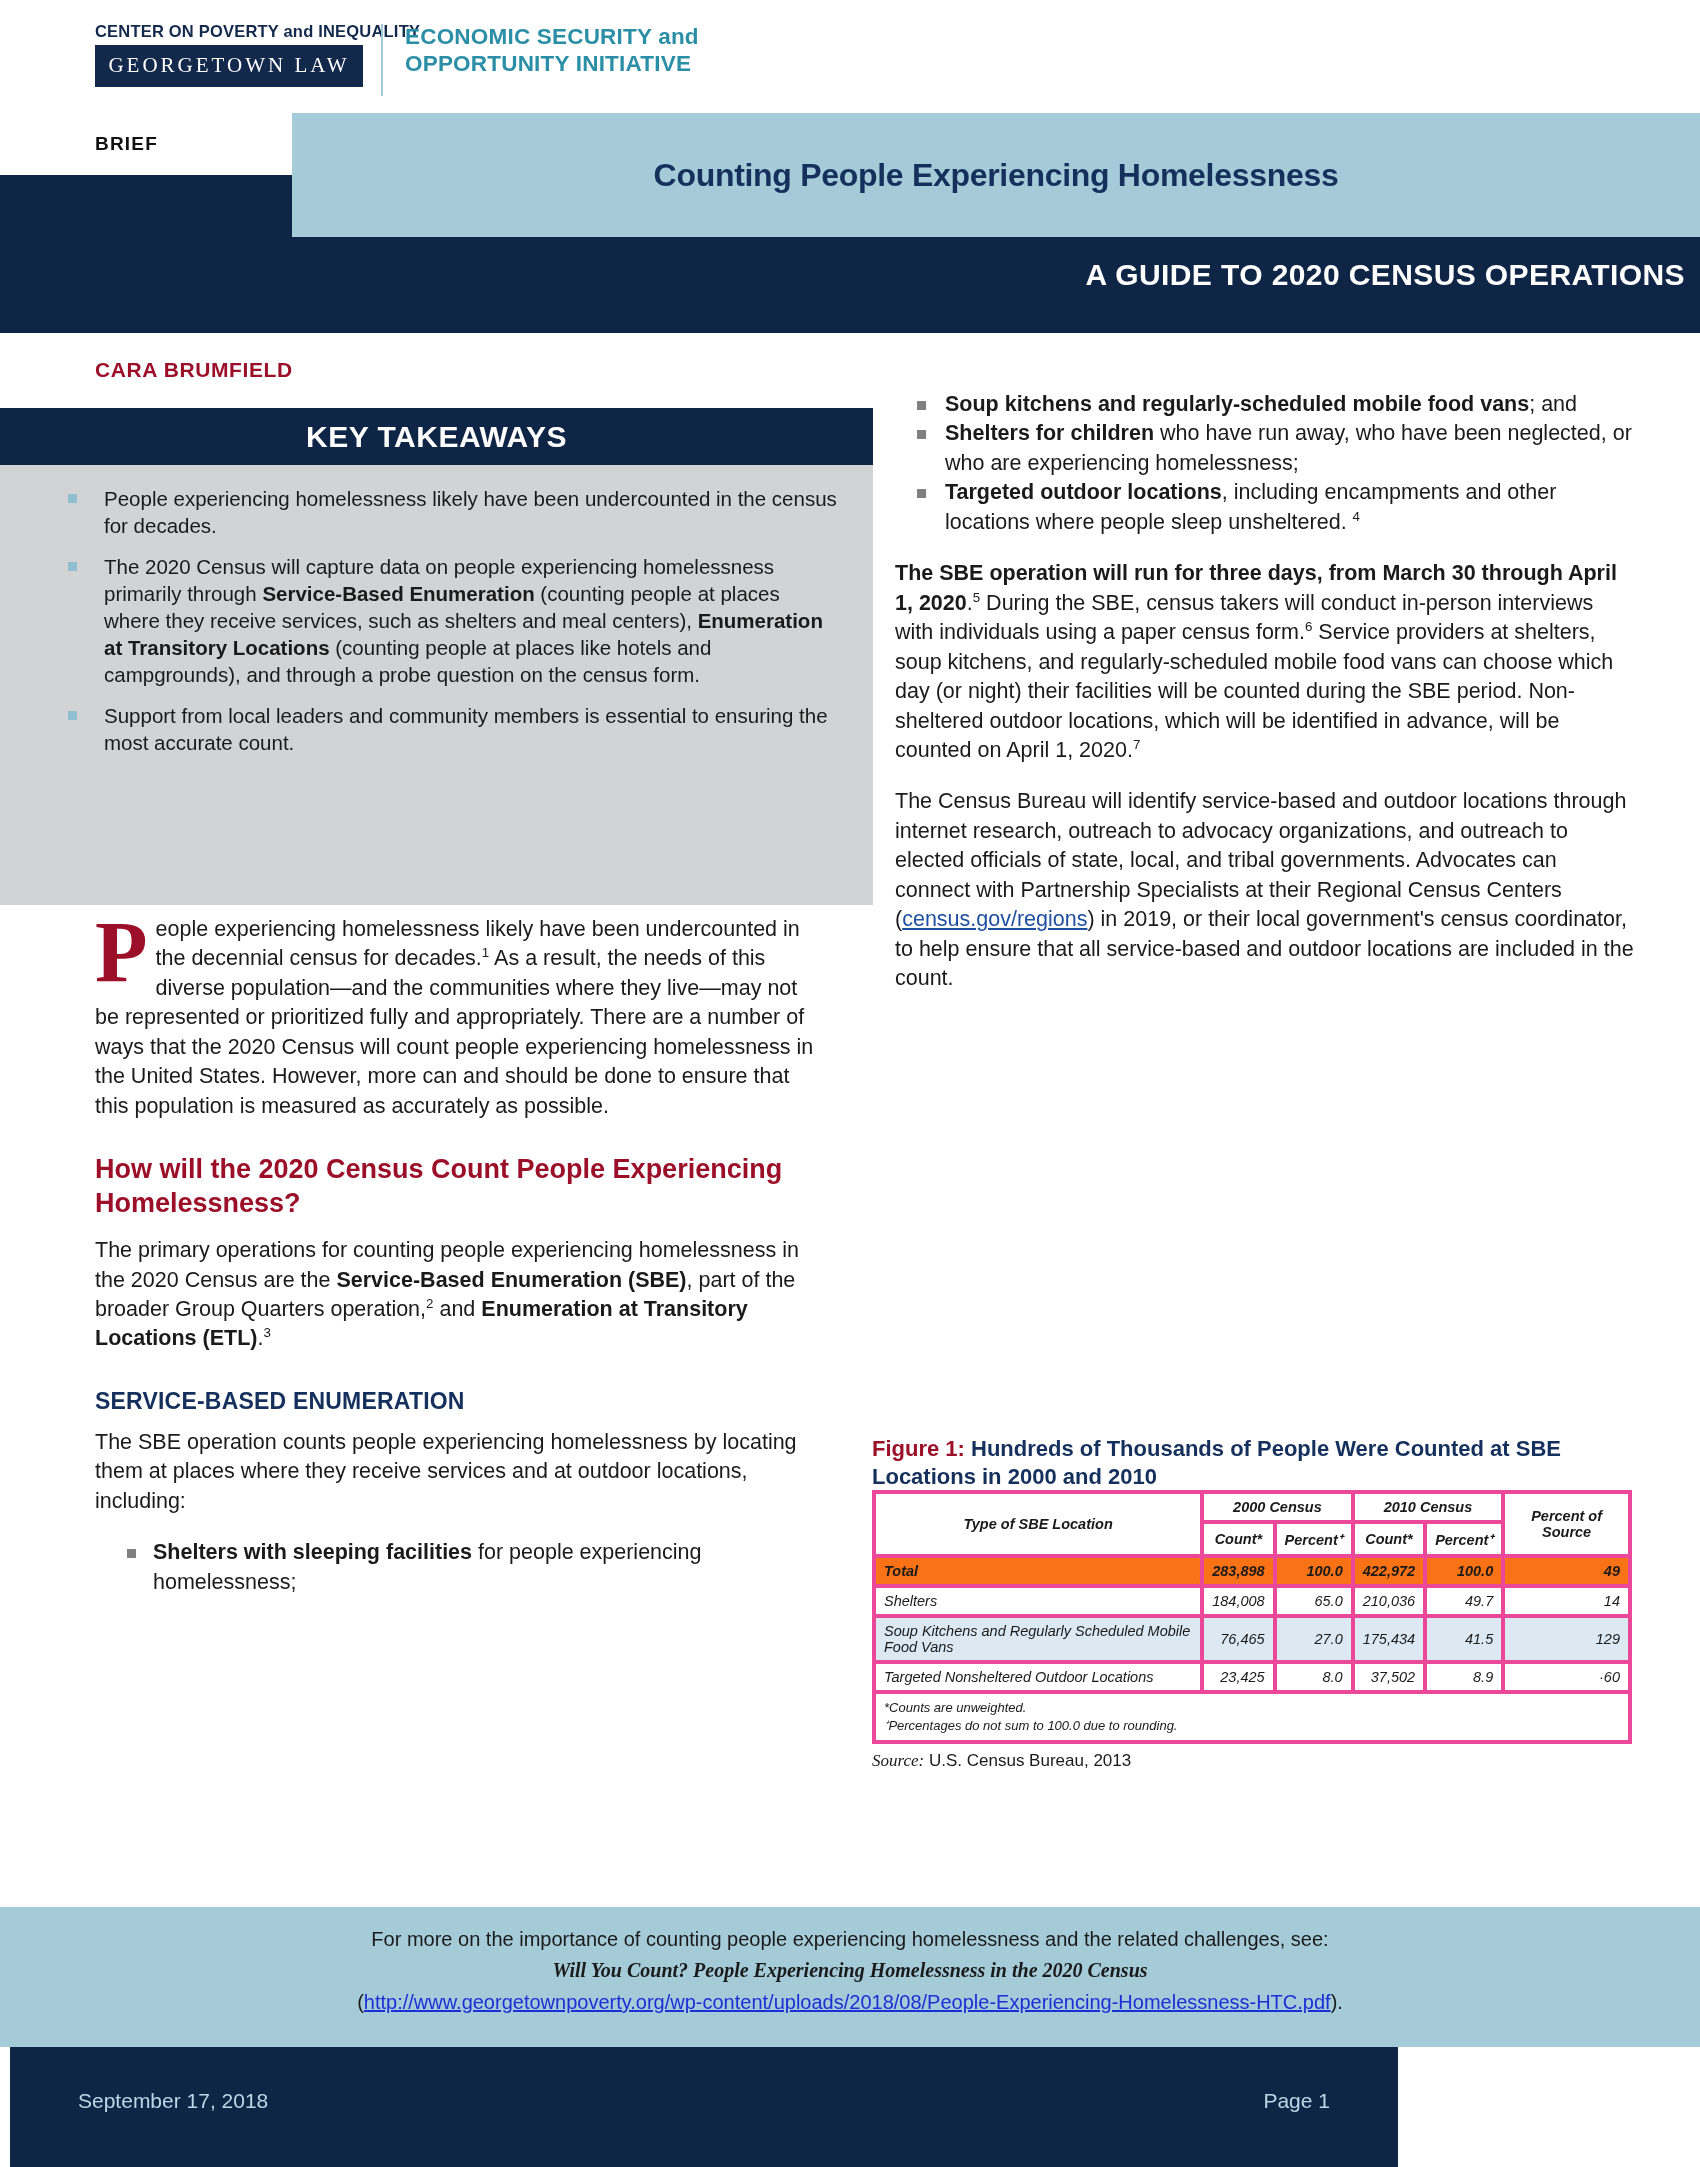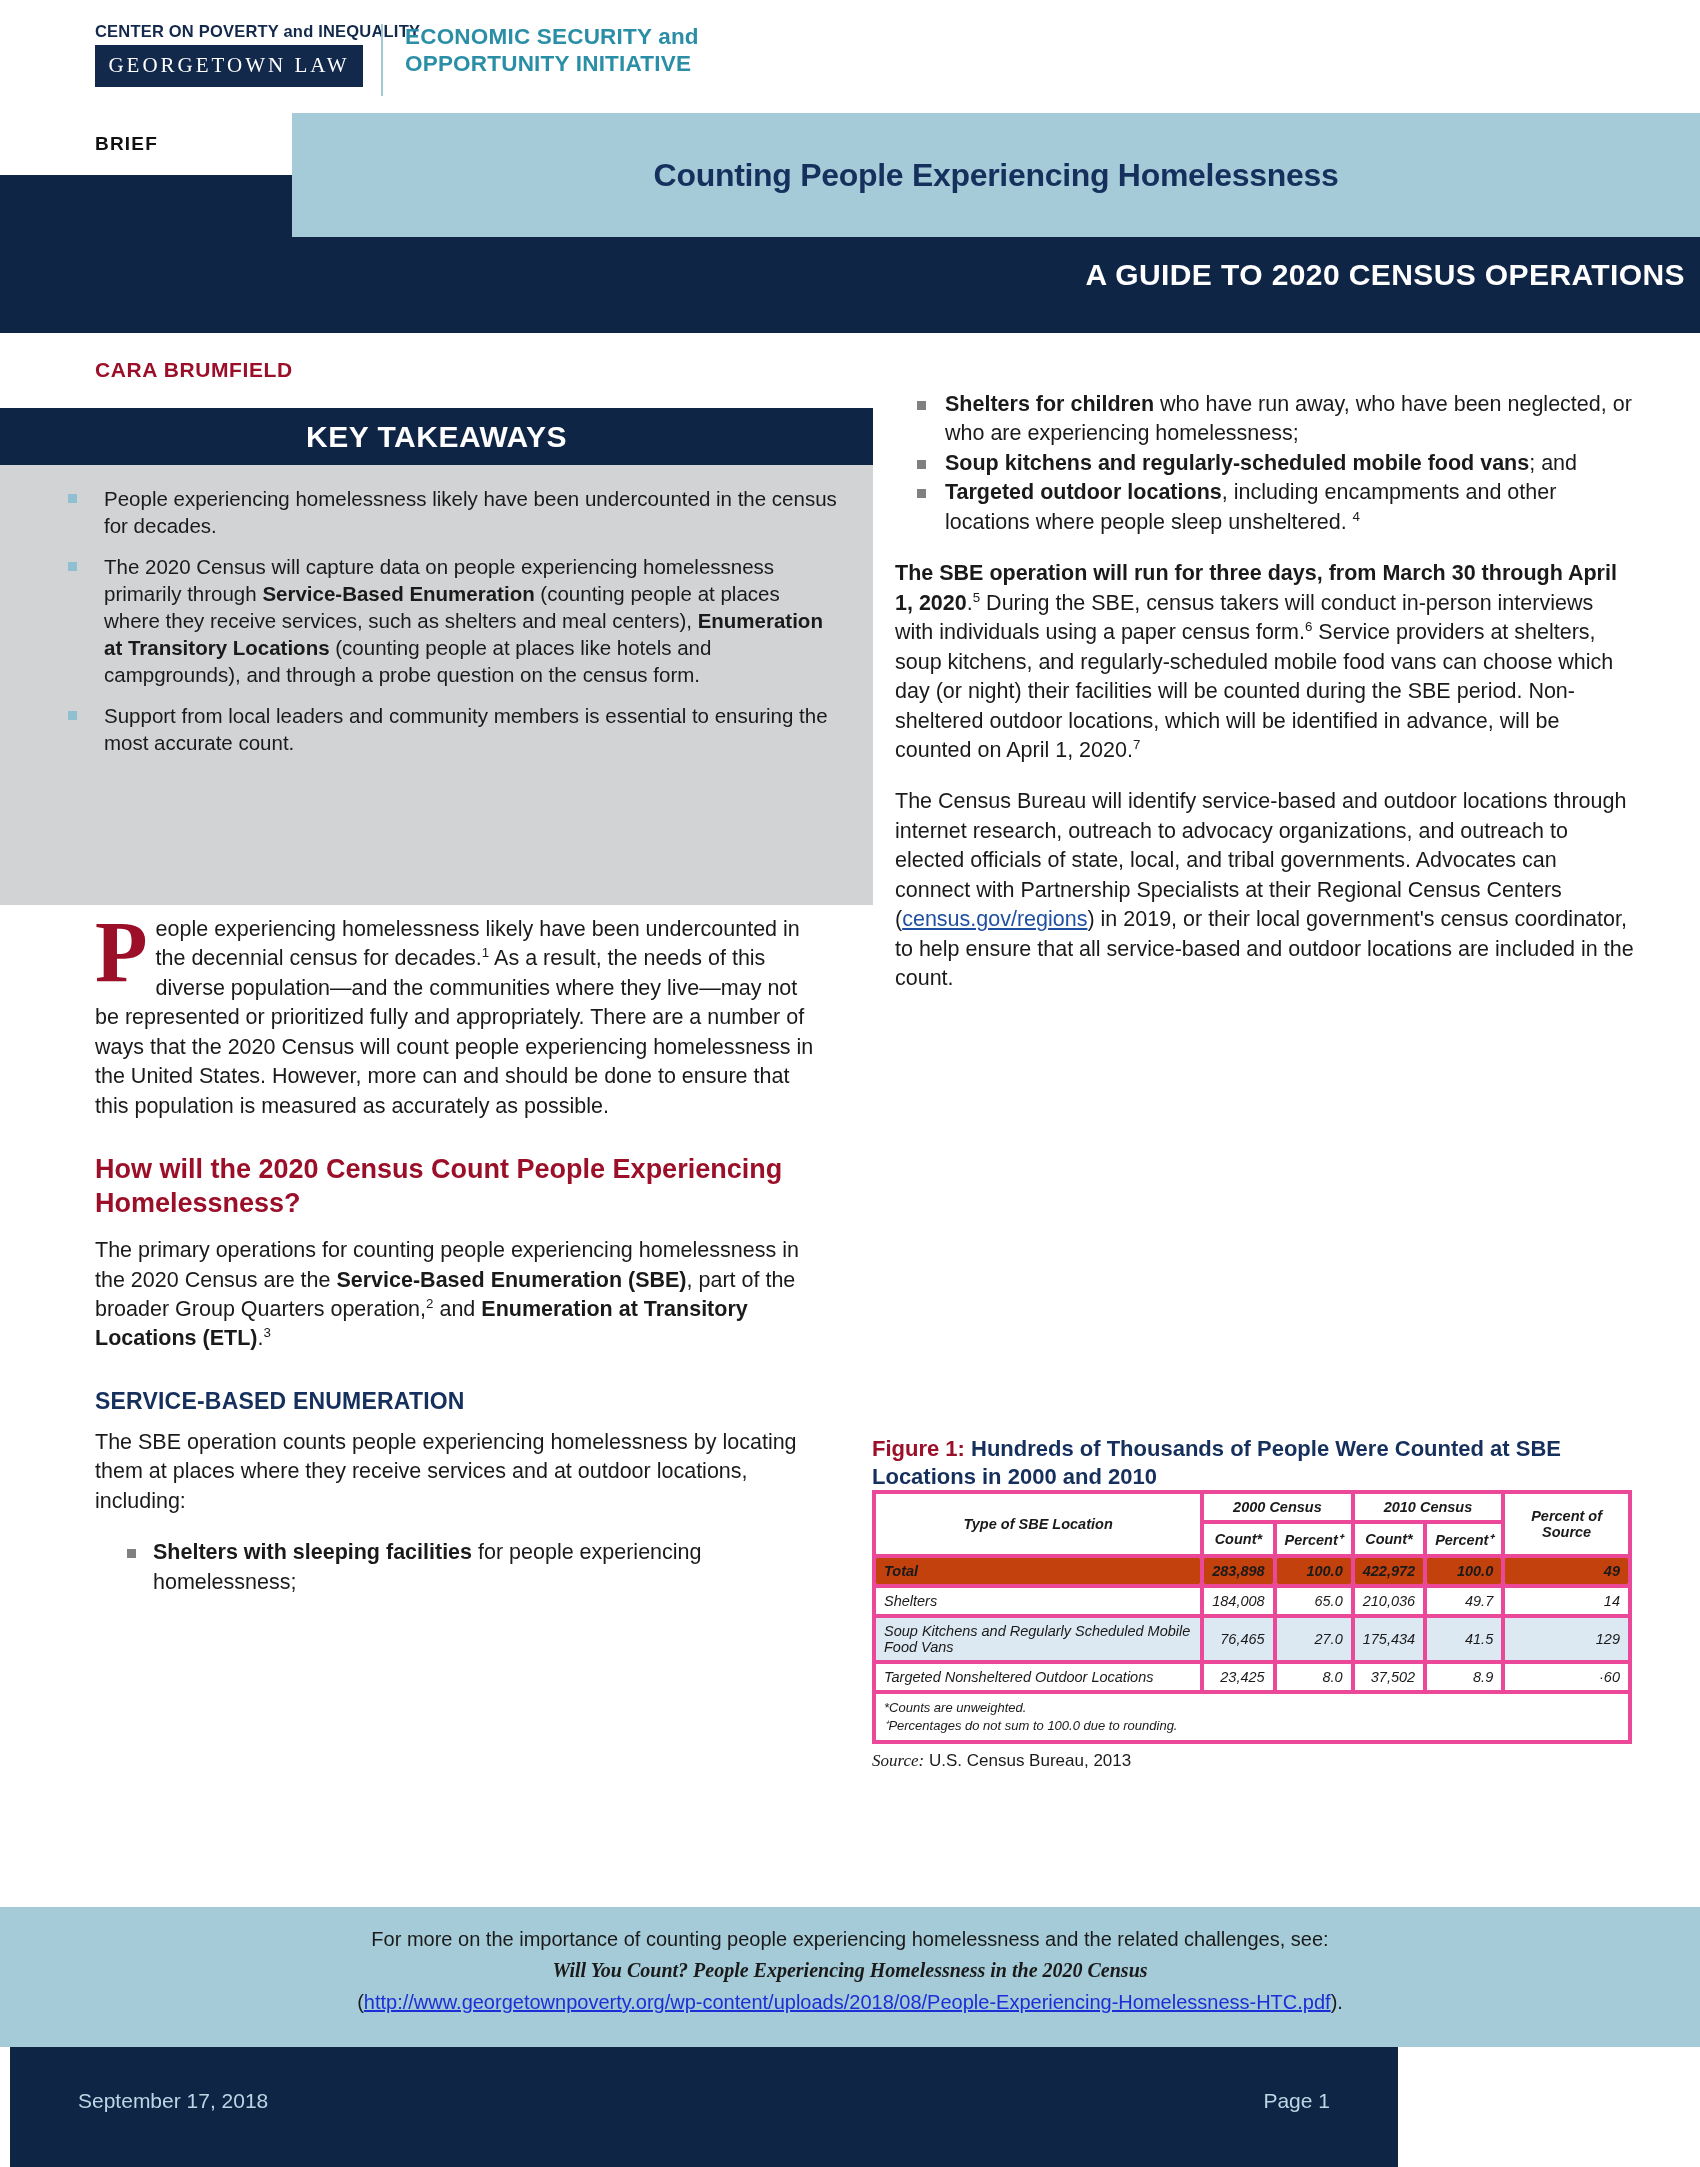--- a/index.html
+++ b/index.html
@@ -120,21 +120,21 @@
   table.fig {
     border-collapse:collapse; width:100%;
     font-size:14.5px; color:#1a1a1a; background:#ffffff;
   }
   table.fig th, table.fig td {
     border:4px solid #ec4899; padding:5px 8px; vertical-align:middle;font-style:italic;
   }
   table.fig th { font-weight:bold; text-align:center; }
   .th-loc { text-align:center !important; }
   td.num { text-align:right; font-variant-numeric:tabular-nums; }
-  tr.total td { font-weight:bold; background:#c2410c;border-radius:8px; }
+  tr.total td { font-weight:bold; background:#f97316;border-radius:8px; }
   tr.total td.loc { font-weight:bold; }
   tr.shade td { background:#dce9f3; }
   td.loc { text-align:left; }
   td.fnote {
     border:1px solid #8ec3cf; font-size:13px; line-height:1.35; padding:4px 8px; text-align:left;
   }
   .fig-source { font-size:17px; margin-top:7px; color:#1a1a1a; }
   .fig-source em { font-family:"Liberation Serif", serif; font-style:italic; }
 
   
@@ -200,22 +200,22 @@
 
   <p class="body">The SBE operation counts people experiencing homelessness by locating them at places where they receive services and at outdoor locations, including:</p>
 
   <ul class="sq tight">
     <li><b>Shelters with sleeping facilities</b> for people experiencing homelessness;</li>
   </ul>
 </div>
 
 <div class="col-right">
   <ul class="sq rc tight">
+    <li><b>Soup kitchens and regularly-scheduled mobile food vans</b>; and</li>
     <li><b>Shelters for children</b> who have run away, who have been neglected, or who are experiencing homelessness;</li>
-    <li><b>Soup kitchens and regularly-scheduled mobile food vans</b>; and</li>
     <li><b>Targeted outdoor locations</b>, including encampments and other locations where people sleep unsheltered. <sup>4</sup></li>
   </ul>
 
   <p class="body" style="margin-top:22px"><b>The SBE operation will run for three days, from March 30 through April 1, 2020</b>.<sup>5</sup> During the SBE, census takers will conduct in-person interviews with individuals using a paper census form.<sup>6</sup> Service providers at shelters, soup kitchens, and regularly-scheduled mobile food vans can choose which day (or night) their facilities will be counted during the SBE period. Non-sheltered outdoor locations, which will be identified in advance, will be counted on April 1, 2020.<sup>7</sup></p>
 
   <p class="body"><span>The Census Bureau will identify service-based and outdoor locations through internet research, outreach to advocacy organizations, and outreach to elected officials of state, local, and tribal governments. Advocates can connect with Partnership Specialists at their Regional Census Centers (</span><a class="link" href="#">census.gov/regions</a><span>) in 2019, or their local government's census coordinator, to help ensure that all service-based and outdoor locations are included in the count.</span></p>
 </div>
 
 <div class="fig-wrap">
   <div class="fig-title">

